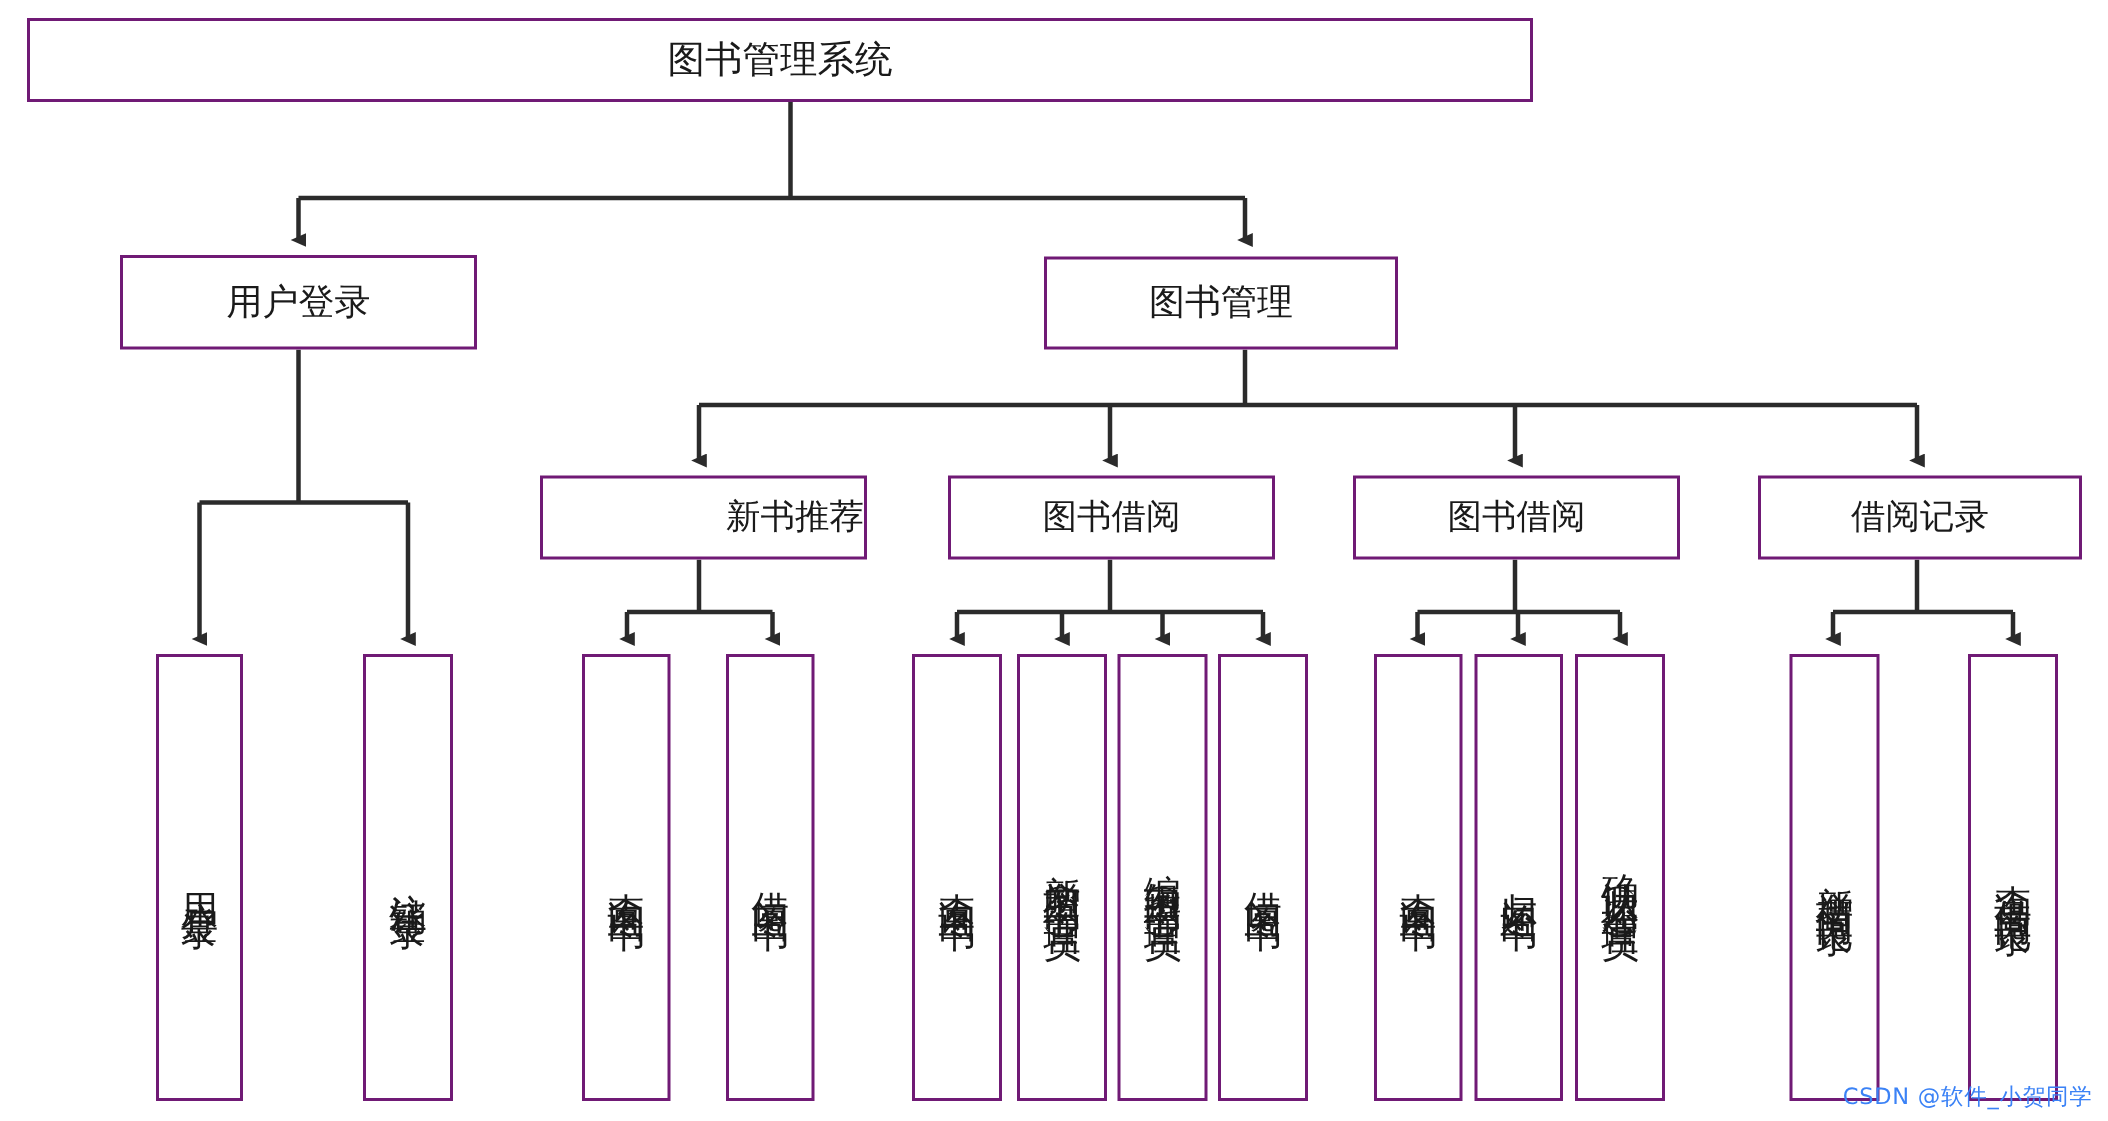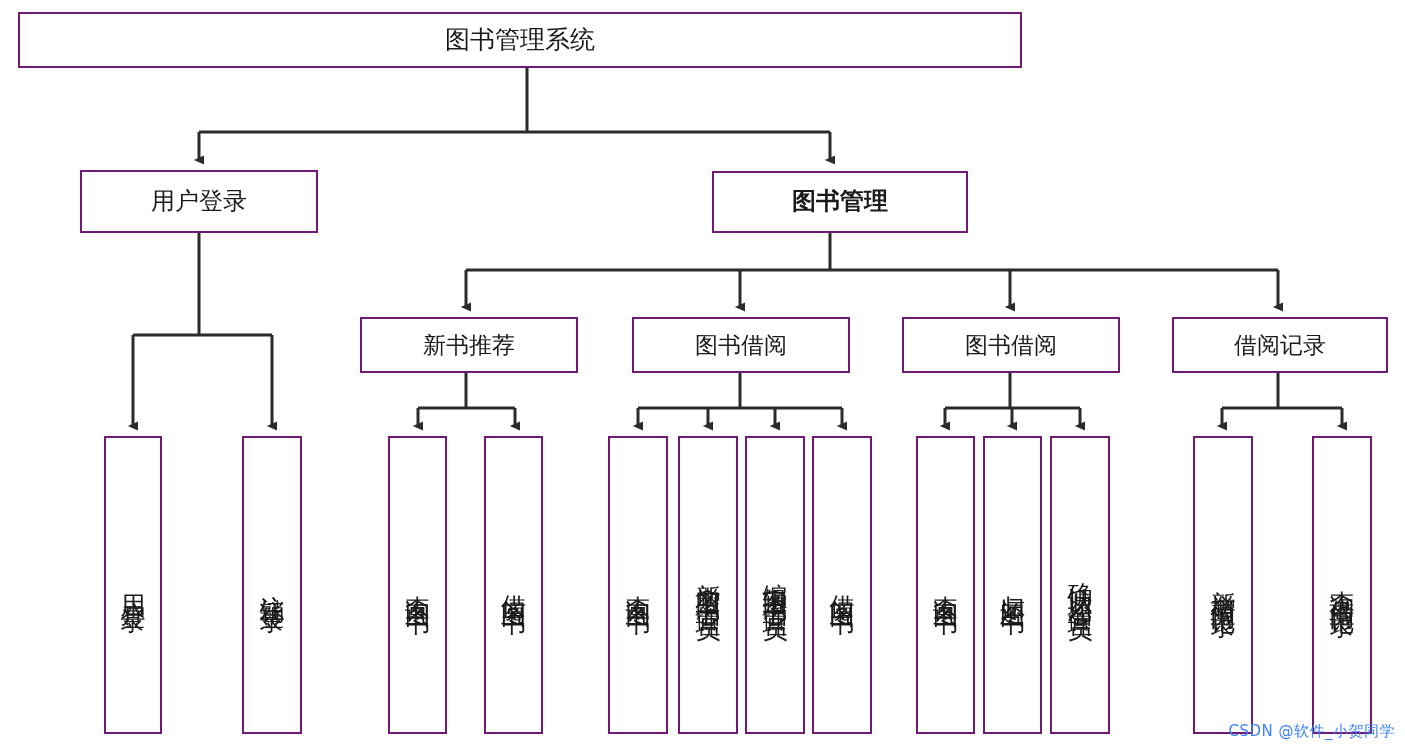--- a/index.html
+++ b/index.html
@@ -125,25 +125,25 @@
     </g>
   </svg>
 
   <div class="node-box level-root" style="left:18px; top:12px; width:1004px; height:56px;">
     <span class="node-label">图书管理系统</span>
   </div>
 
   <div class="node-box level-1" style="left:80px; top:170px; width:238px; height:63px;">
     <span class="node-label">用户登录</span>
   </div>
-  <div class="node-box level-1" style="left:712px; top:171px; width:256px; height:62px;font-weight:bold;">
+  <div class="node-box level-1" style="left:696px; top:171px; width:236px; height:62px;">
     <span class="node-label">图书管理</span>
   </div>
 
-  <div class="node-box level-2" style="left:360px; top:317px; width:218px; height:56px;">
+  <div class="node-box level-2" style="left:360px; top:317px; width:218px; height:56px;justify-content:flex-end;">
     <span class="node-label">新书推荐</span>
   </div>
   <div class="node-box level-2" style="left:632px; top:317px; width:218px; height:56px;">
     <span class="node-label">图书借阅</span>
   </div>
   <div class="node-box level-2" style="left:902px; top:317px; width:218px; height:56px;">
     <span class="node-label">图书借阅</span>
   </div>
   <div class="node-box level-2" style="left:1172px; top:317px; width:216px; height:56px;">
     <span class="node-label">借阅记录</span>

